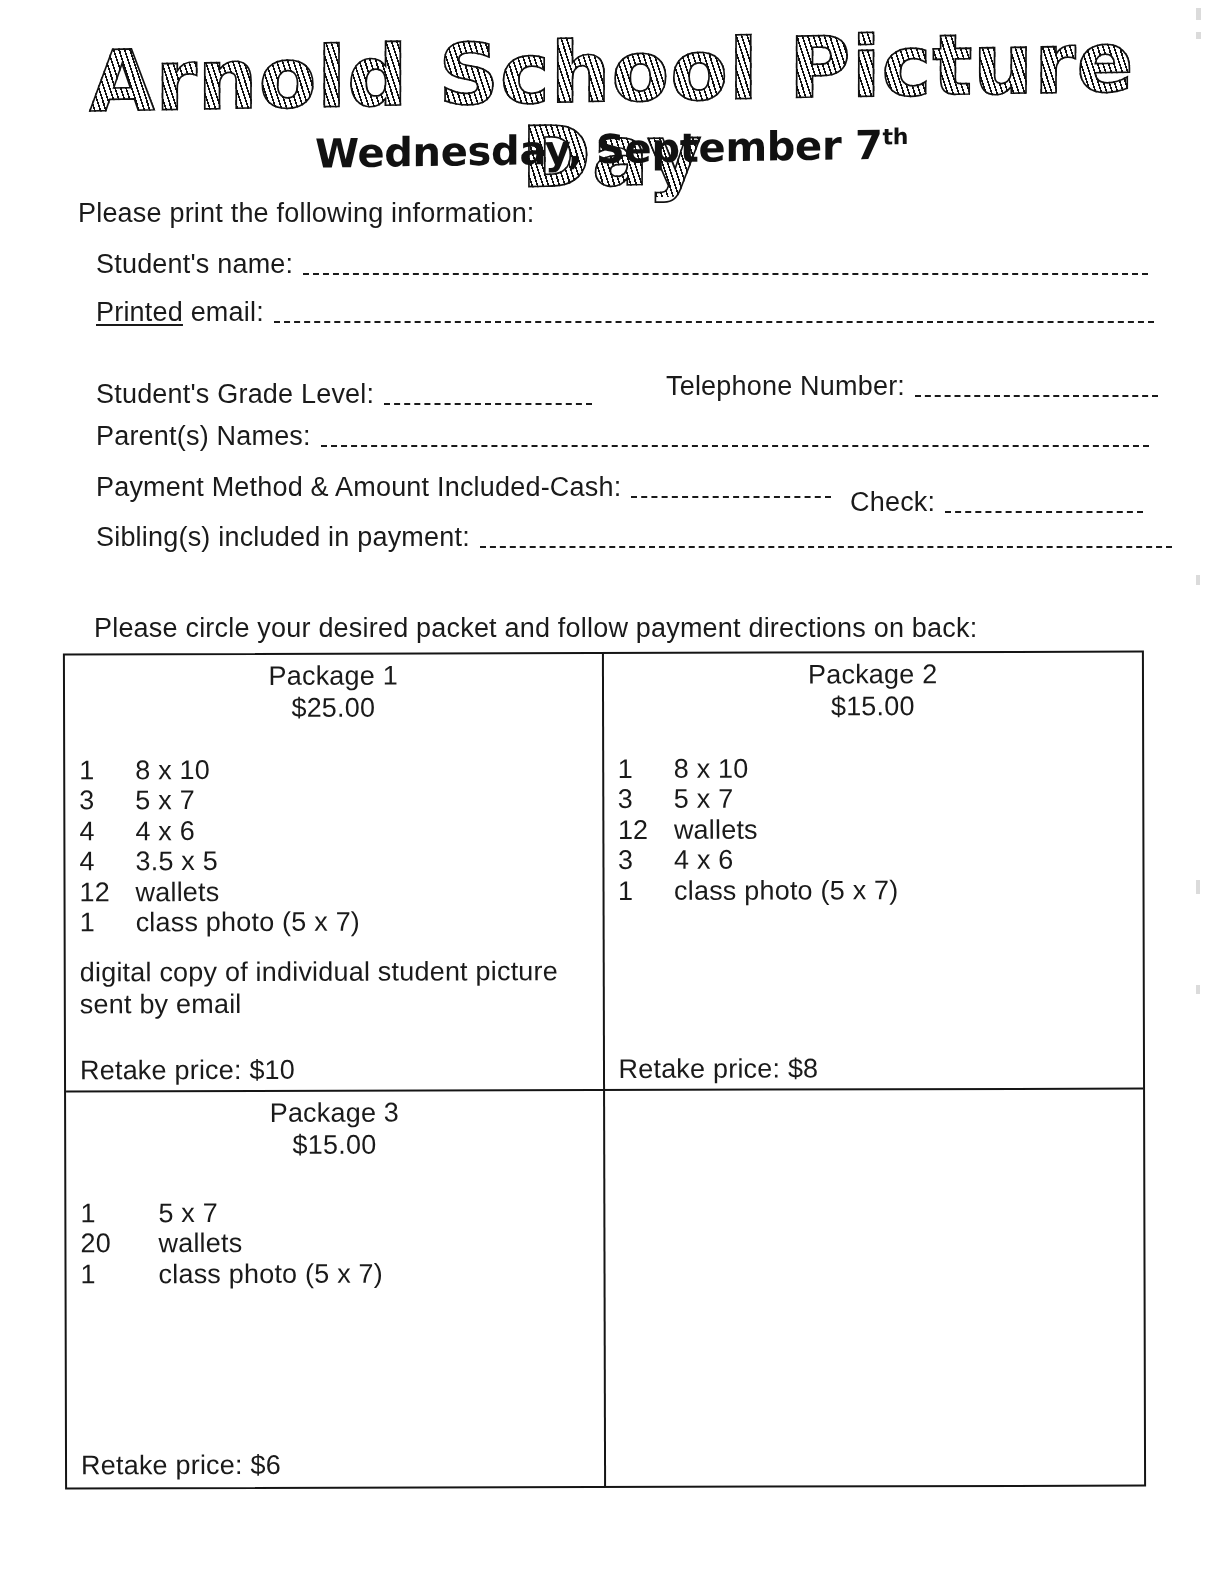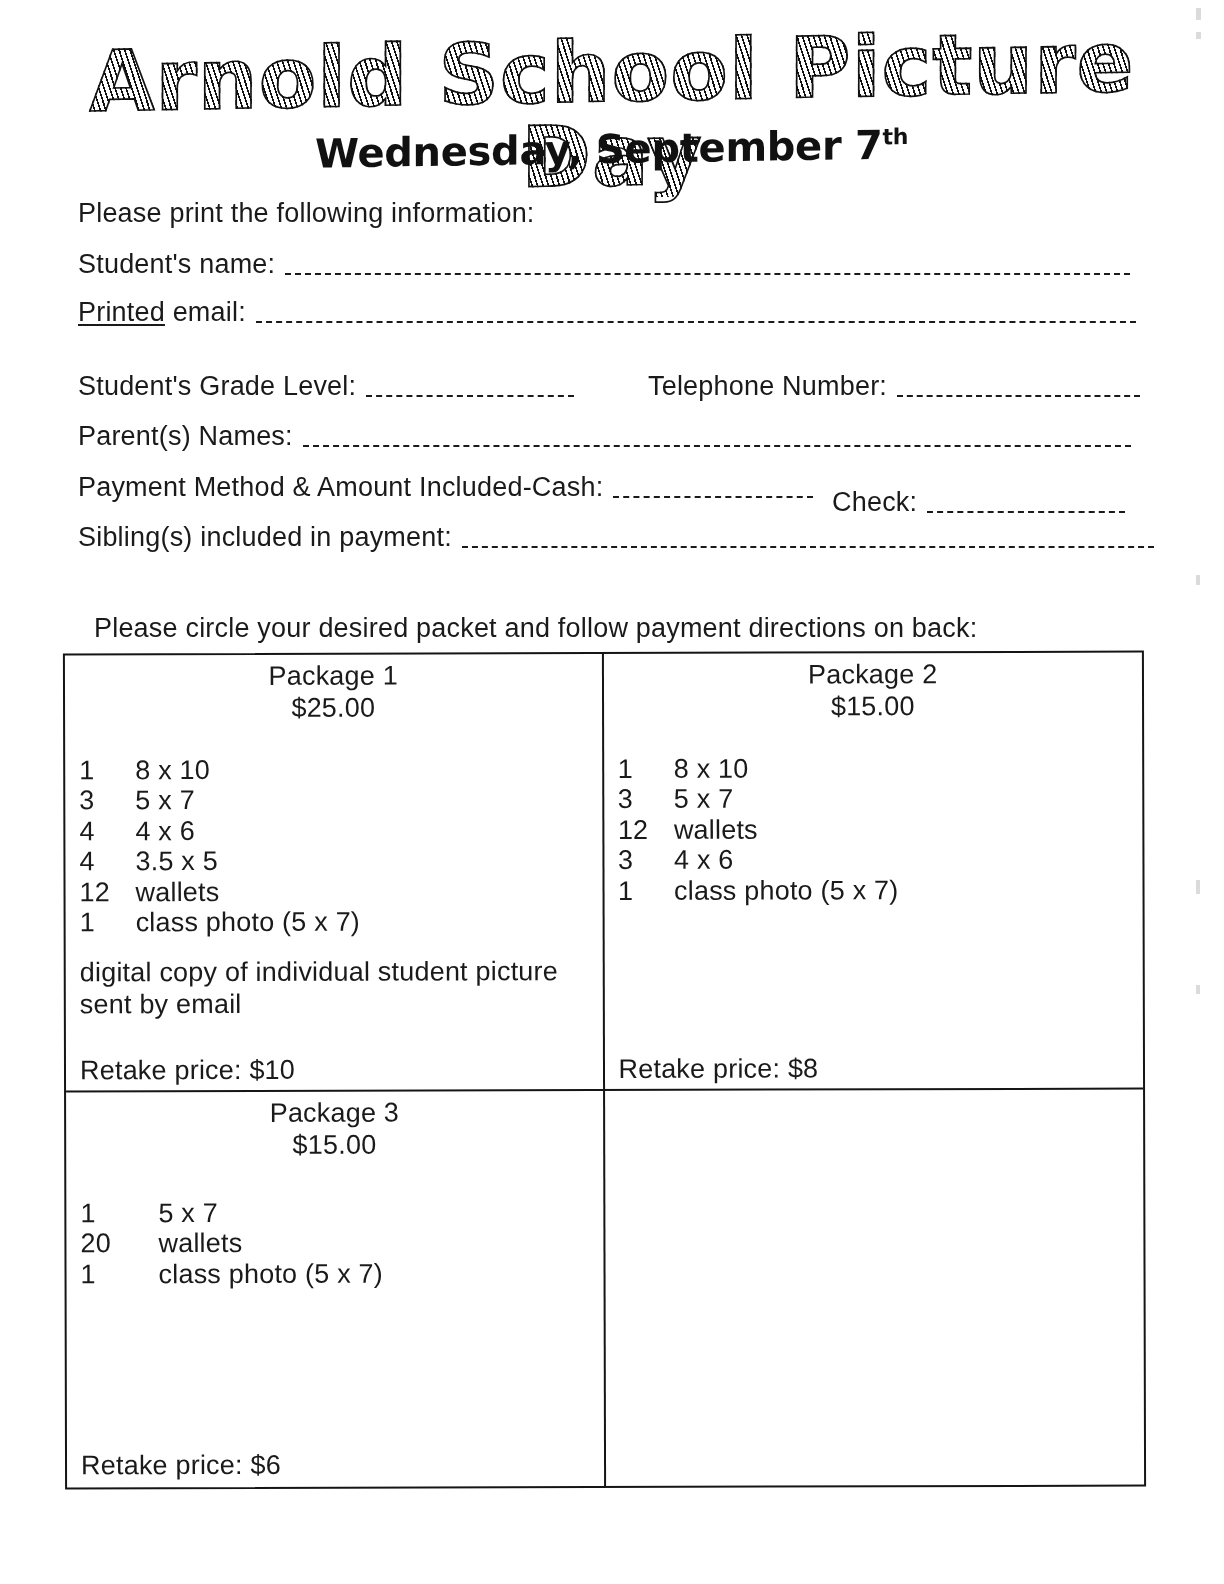--- a/index.html
+++ b/index.html
@@ -80,20 +80,21 @@
     color: #1a1a1a;
     letter-spacing: 0.2px;
   }
 
   .row {
     position: absolute;
     display: flex;
     align-items: baseline;
     white-space: nowrap;
     font-size: 27px;
+    margin-left: 18px;
   }
 
   .lbl { flex: none; }
   .u-inline { text-decoration: underline; text-underline-offset: 3px; }
 
   
   .rule {
     flex: none;
     align-self: flex-end;
     height: 0;
@@ -213,21 +214,21 @@
     <span class="lbl">Student's name:</span>
     <span class="rule" style="width:845px;"></span>
   </div>
 
   <div class="hand row" style="left:78px; top:297px;">
     <span class="lbl"><span class="u-inline">Printed</span><span> email:</span></span>
     <span class="rule" style="width:880px;"></span>
   </div>
 
 
-  <div class="hand row" style="left:78px; top:371px;">
+  <div class="hand row" style="left:78px; top:379px;">
     <span class="lbl">Student's Grade Level:</span>
     <span class="rule" style="width:208px;"></span>
   </div>
   <div class="hand row" style="left:648px; top:371px;">
     <span class="lbl">Telephone Number:</span>
     <span class="rule" style="width:243px;"></span>
   </div>
 
   <div class="hand row" style="left:78px; top:421px;">
     <span class="lbl">Parent(s) Names:</span>

